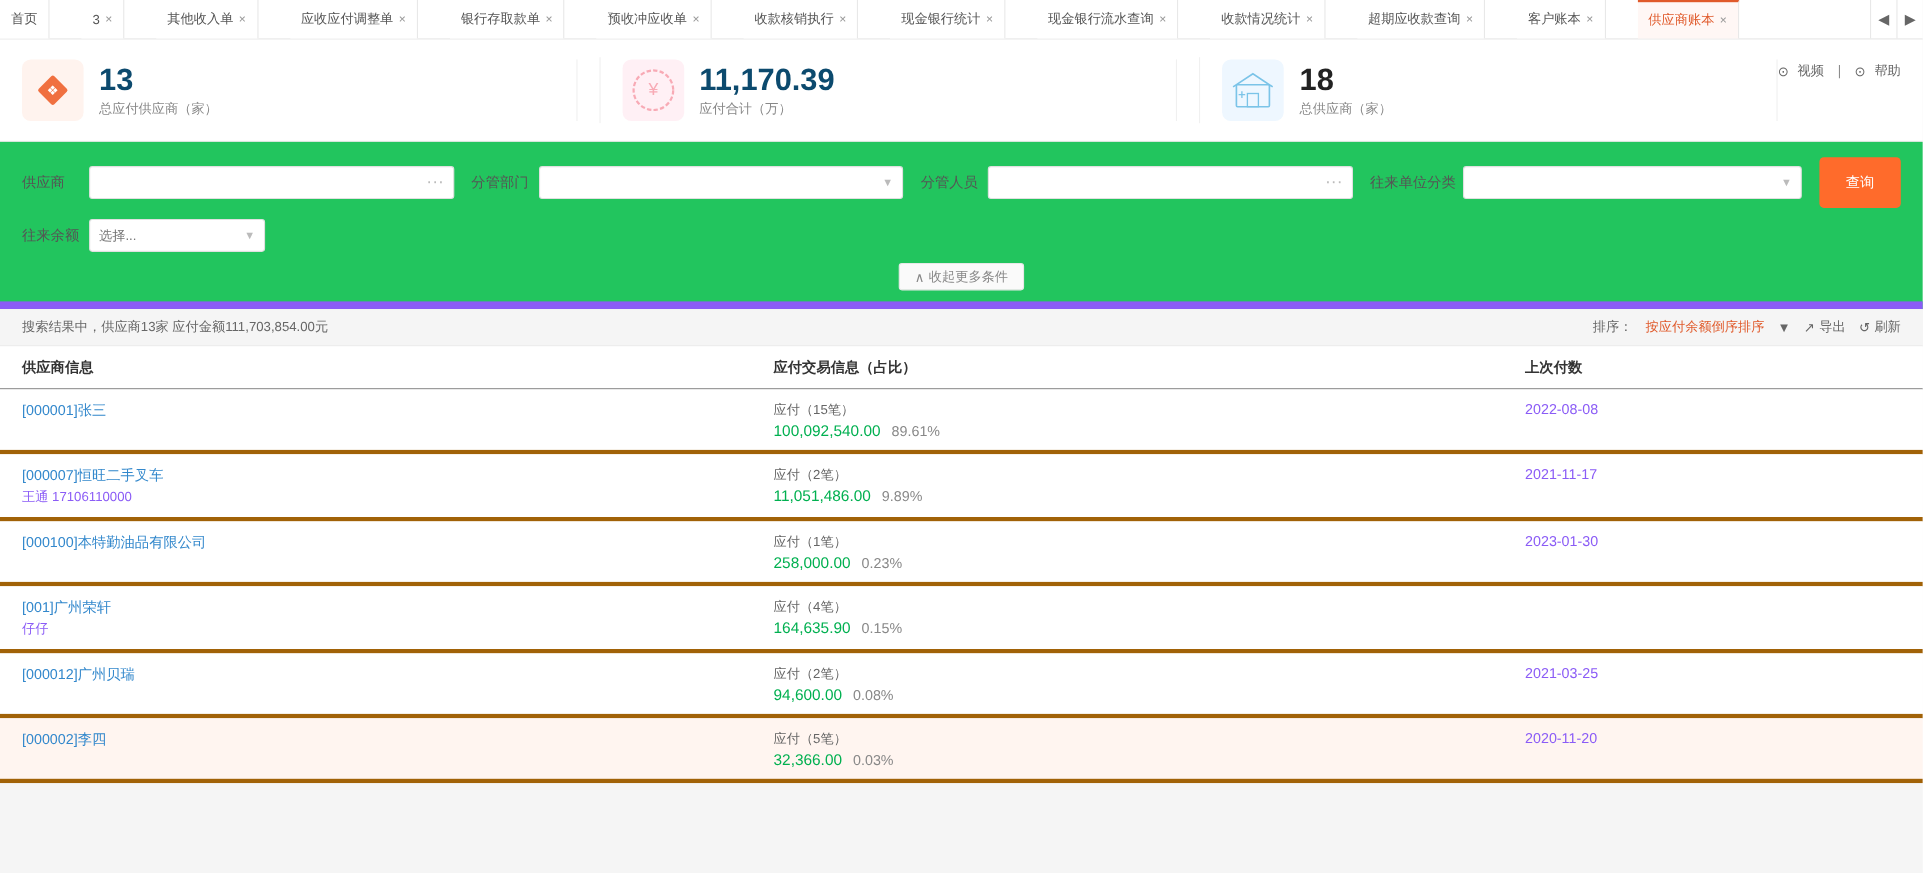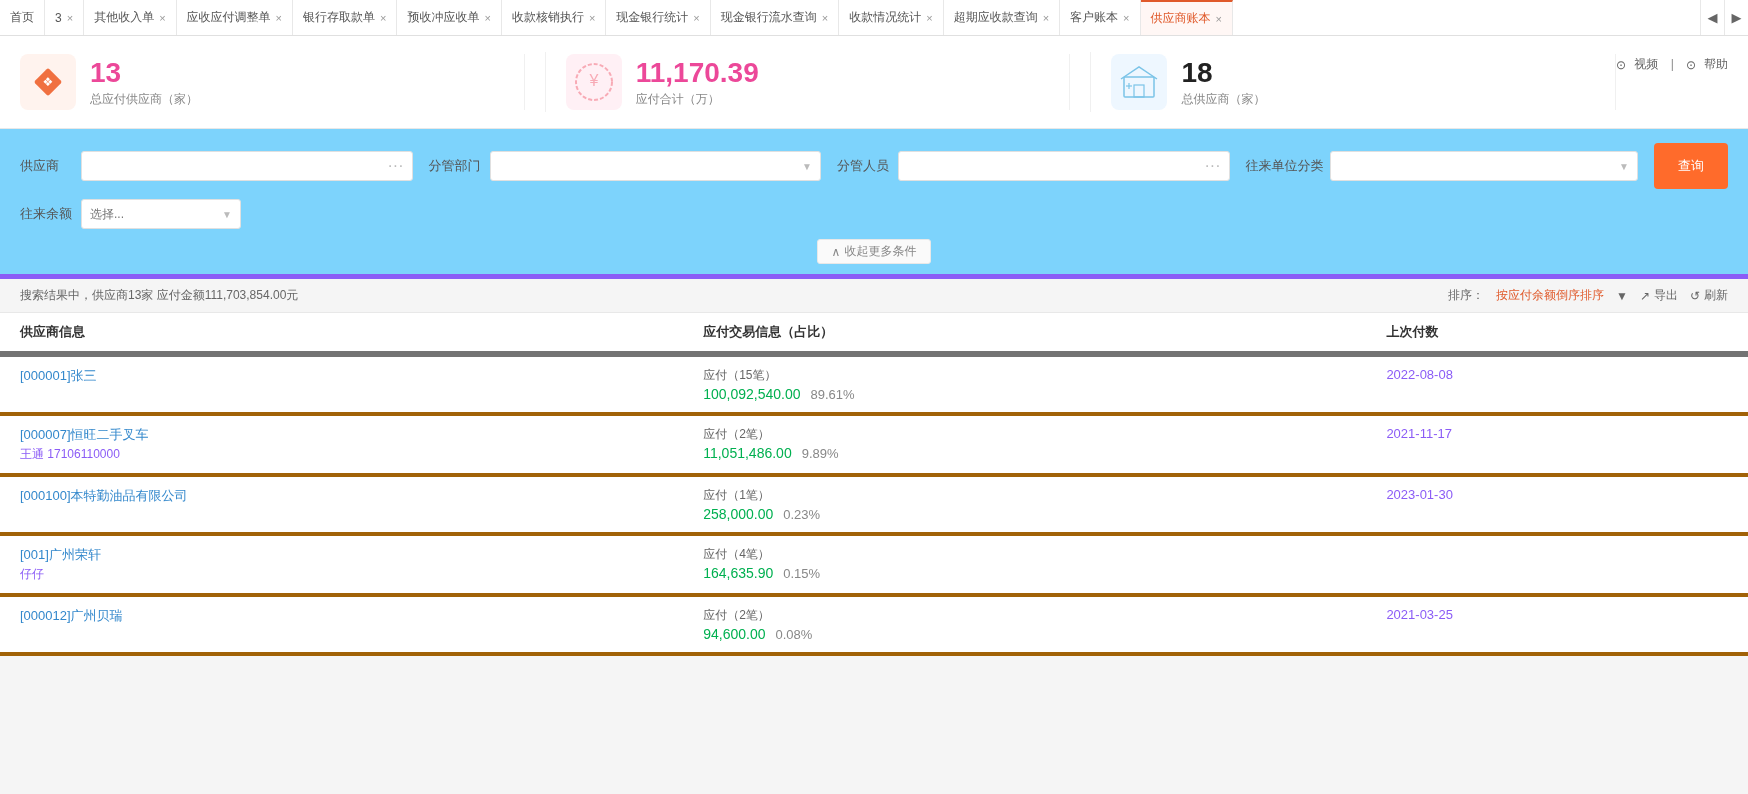--- a/index.html
+++ b/index.html
@@ -68,40 +68,40 @@
       border-radius: 8px;
       display: flex;
       align-items: center;
       justify-content: center;
       font-size: 28px;
     }
     .stat-icon.orange { background: #fff3ee; color: #f0956a; }
     .stat-icon.pink { background: #fff0f5; color: #f8aab5; }
     .stat-icon.blue { background: #eef7ff; color: #7bc4e8; }
     .stat-info { display: flex; flex-direction: column; }
-    .stat-number { font-size: 28px; font-weight: bold; color: #ec4899; line-height: 1.2; }
+    .stat-number { font-size: 28px; font-weight: bold; color: #0c4a6e; line-height: 1.2; }
     .stat-number.black { color: #222; }
     .stat-label { font-size: 12px; color: #888; margin-top: 2px; }
     .top-right-links {
       display: flex;
       align-items: center;
       gap: 8px;
       font-size: 12px;
       color: #888;
       margin-left: auto;
       align-self: flex-start;
       padding-top: 4px;
     }
     .top-right-links span { cursor: pointer; color: #666; }
 
     
     .filter-area {
-      background: #7dd3fc;
+      background: #22c55e;
       padding: 14px 20px 10px;
-      border-bottom: 5px solid #8b5cf6;
+      border-bottom: 7px solid #8b5cf6;
     }
     .filter-row {
       display: flex;
       align-items: center;
       gap: 16px;
       margin-bottom: 10px;
     }
     .filter-item {
       display: flex;
       align-items: center;
@@ -202,21 +202,21 @@
 
     
     .table-area {
       background: #fff;
       margin: 0;
     }
     .table-header {
       display: grid;
       grid-template-columns: 2fr 2fr 1fr;
       padding: 10px 20px;
-      border-bottom: 6px solid #737373;
+      border-bottom: 1px solid #737373;
       font-weight: bold;
       font-size: 13px;
       color: #333;
       background: #fff;
     }
     .table-row {
       display: grid;
       grid-template-columns: 2fr 2fr 1fr;
       padding: 10px 20px;
       border-bottom: 4px solid #a16207;
@@ -237,21 +237,21 @@
     .tx-row { display: flex; align-items: center; }
     .last-pay { font-size: 13px; color: #8b5cf6; }
 
     .divider { width: 1px; background: #f0f0f0; height: 60px; margin: 0 20px; }
   </style>
 </head>
 <body>
 
 <div class="top-nav">
 
-  <div id="nav-tabs-container" style="display:flex; align-items:flex-end; flex:1; overflow:hidden;">
+  <div id="nav-tabs-container" style="display:flex; align-items:flex-end; flex:1; overflow:hidden;gap:29px;">
       <div class="nav-tab">首页</div>
       <div class="nav-tab">3<span class="close-btn">×</span></div>
       <div class="nav-tab">其他收入单<span class="close-btn">×</span></div>
       <div class="nav-tab">应收应付调整单<span class="close-btn">×</span></div>
       <div class="nav-tab">银行存取款单<span class="close-btn">×</span></div>
       <div class="nav-tab">预收冲应收单<span class="close-btn">×</span></div>
       <div class="nav-tab">收款核销执行<span class="close-btn">×</span></div>
       <div class="nav-tab">现金银行统计<span class="close-btn">×</span></div>
       <div class="nav-tab">现金银行流水查询<span class="close-btn">×</span></div>
       <div class="nav-tab">收款情况统计<span class="close-btn">×</span></div>
@@ -451,14 +451,25 @@
         <div><a class="supplier-link" href="#">[000012]广州贝瑞</a></div>
         <div class="tx-info">
           <div class="tx-label">应付（2笔）</div>
           <div class="tx-row">
             <span class="tx-amount">94,600.00</span>
             <span class="tx-percent">0.08%</span>
           </div>
         </div>
         <div><span class="last-pay">2021-03-25</span></div>
       </div>
+      <div class="table-row highlighted">
+        <div><a class="supplier-link" href="#">[000002]李四</a></div>
+        <div class="tx-info">
+          <div class="tx-label">应付（5笔）</div>
+          <div class="tx-row">
+            <span class="tx-amount">32,366.00</span>
+            <span class="tx-percent">0.03%</span>
+          </div>
+        </div>
+        <div><span class="last-pay">2020-11-20</span></div>
+      </div>
     </div>
 </div>
 
 </body></html>

